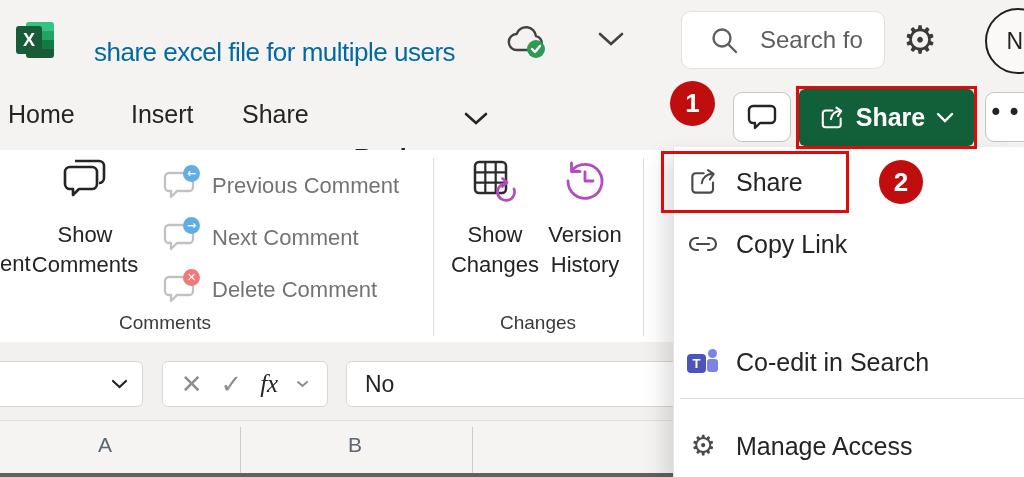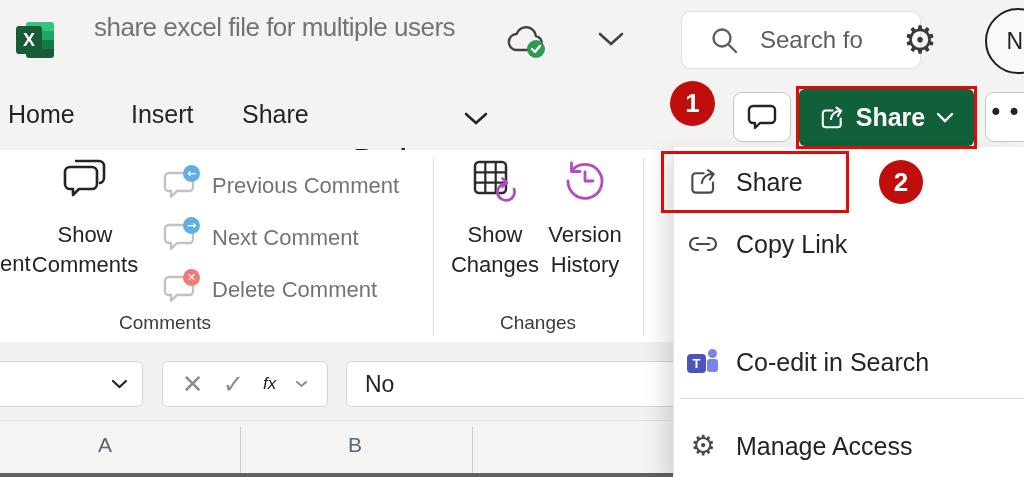--- a/index.html
+++ b/index.html
@@ -8,24 +8,24 @@
   .abs { position:absolute; }
   .glyph { font-family:"DejaVu Sans","Liberation Sans",sans-serif; }
 
   
   .topbar { left:0; top:0; width:1024px; height:82px; background:#f4f3f2; }
   .xl-logo { left:16px; top:20px; width:40px; height:40px; }
   .xl-book { position:absolute; left:10px; top:2px; width:28px; height:36px; border-radius:3px; overflow:hidden; }
   .xl-book div { height:9px; }
   .xl-sq { position:absolute; left:0; top:6px; width:26px; height:28px; background:#185c37; border-radius:3px;
            display:flex; align-items:center; justify-content:center; color:#fff; font-weight:bold; font-size:18px; }
-  .doc-title { left:94px; top:12px; font-size:26px; color:#737373; letter-spacing:-0.5px; }
+  .doc-title { left:94px; top:37px; font-size:26px; color:#0369a1; letter-spacing:-0.5px; }
   .cloud-ic { left:506px; top:24px; }
   .title-chev { left:598px; top:32px; }
-  .searchbox { left:681px; top:11px; width:240px; height:58px; background:#fff; border:1px solid #e3e1df; border-radius:10px;
+  .searchbox { left:681px; top:11px; width:204px; height:58px; background:#fff; border:1px solid #e3e1df; border-radius:10px;
                display:flex; align-items:center; overflow:hidden; }
   .searchbox svg { margin-left:28px; flex:none; }
   .search-text { margin-left:22px; font-size:24px; color:#605e5c; white-space:nowrap; }
   .gear-top { left:903px; top:18px; font-size:38px; color:#3b3a39; line-height:44px; }
   .avatar { left:985px; top:8px; width:66px; height:66px; border:2.5px solid #1f1f1f; border-radius:50%; background:#faf9f8;
             display:flex; align-items:center; justify-content:center; font-size:23px; color:#242424; }
 
   
   .tabrow { left:0; top:82px; width:1024px; height:68px; background:#f4f3f2; }
   .tab { position:absolute; top:18px; font-size:25px; color:#242424; cursor:default; }
@@ -57,21 +57,21 @@
   .grp-label { position:absolute; top:162px; width:140px; text-align:center; font-size:19px; color:#3b3a39; }
 
   
   .fbar { left:0; top:342px; width:1024px; height:78px; background:#f2f1f0; }
   .fbox { position:absolute; top:19px; height:46px; background:#fff; border:1px solid #d8d6d4; border-radius:6px; }
   .namebox { left:-26px; width:169px; }
   .namebox svg { position:absolute; right:14px; top:17px; }
   .fxgroup { left:162px; width:166px; display:flex; align-items:center; justify-content:space-evenly; }
   .fx-x { font-size:26px; color:#8f8d8b; }
   .fx-ok { font-size:26px; color:#8f8d8b; }
-  .fx-fx { font-family:Liberation Sans, sans-serif; font-style:italic; font-size:17px; color:#242424; }
+  .fx-fx { font-family:Liberation Serif, serif; font-style:italic; font-size:25px; color:#242424; }
   .finput { left:346px; width:700px; display:flex; align-items:center; padding-left:18px; font-size:23px; color:#242424; }
 
   
   .grid { left:0; top:420px; width:1024px; height:57px; background:#f5f4f3; border-top:1px solid #e2e0de; }
   .colhead { position:absolute; top:12px; font-size:21px; color:#5d6670; }
   .colline { position:absolute; top:6px; height:46px; width:1px; background:#cecccb; }
   .grid-bottom { position:absolute; left:0; top:52px; width:1024px; height:4px; background:#616161; }
 
   
   .menu { left:673px; top:147px; width:351px; height:330px; background:#fff; border-left:1px solid #e6e4e2;

